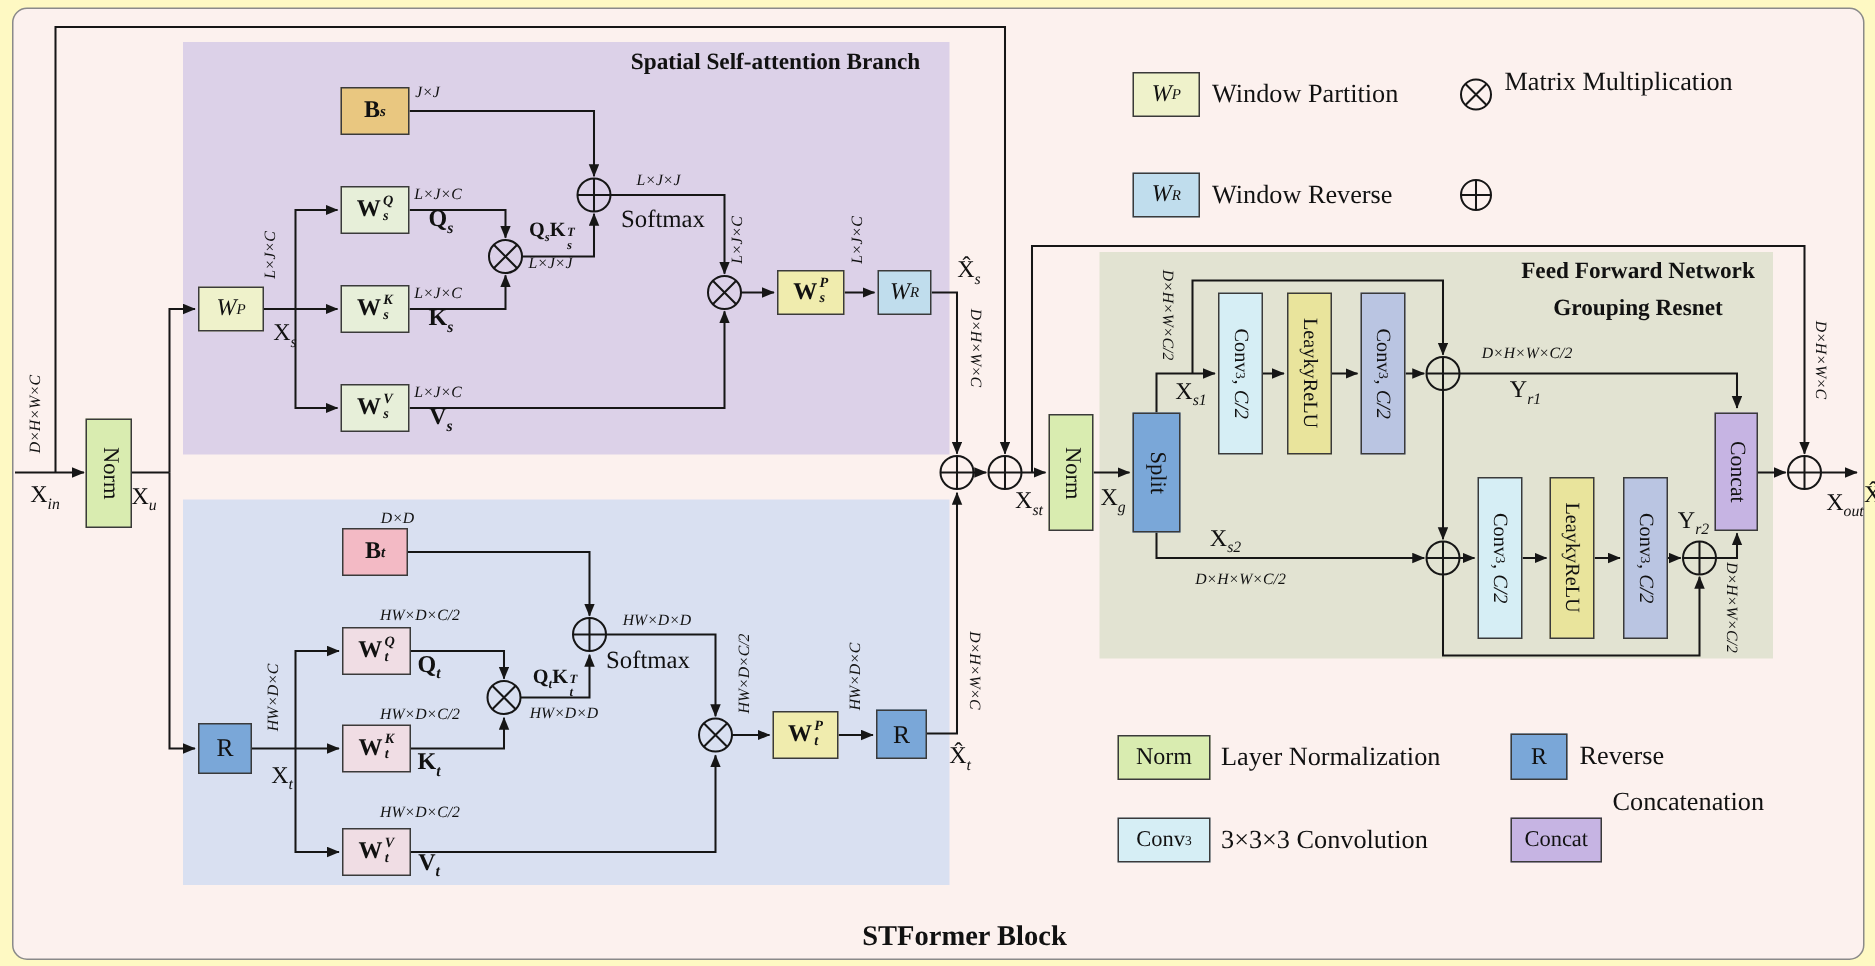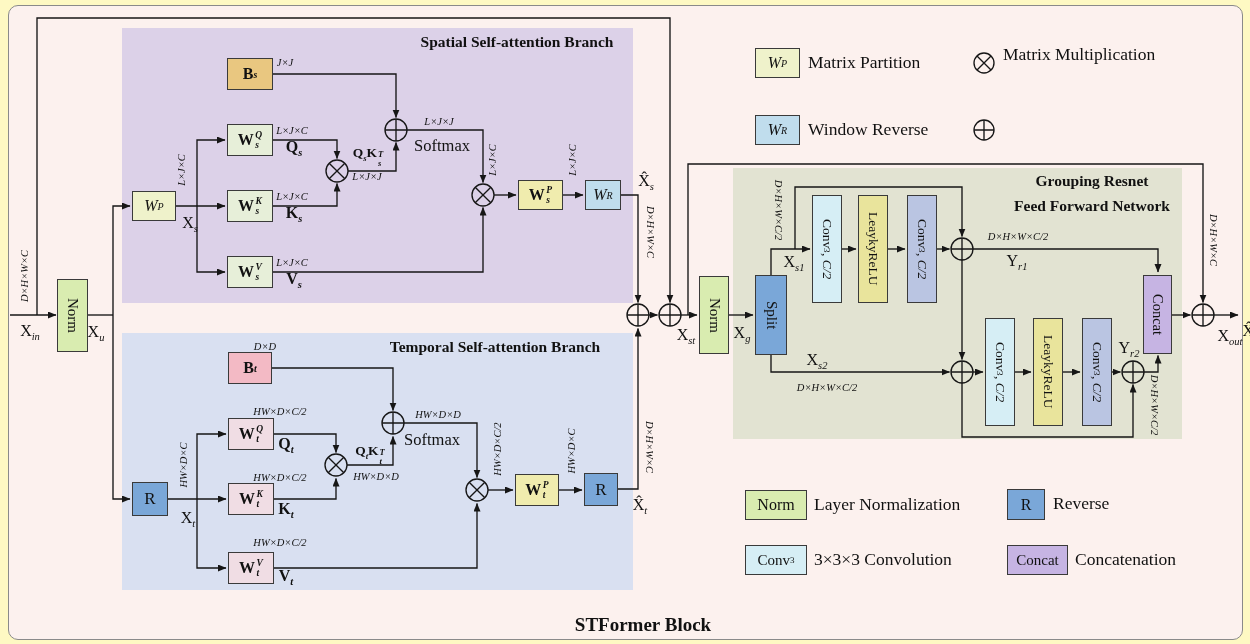--- a/index.html
+++ b/index.html
@@ -175,24 +175,23 @@
           <path d="M977,56 L991,70 M991,56 L977,70"></path>
         </g>
       <g>
           <circle cx="984" cy="130" r="10"></circle>
           <path d="M974,130 H994 M984,120 V140"></path>
         </g>
     </g>
   </svg>
 
   <div class="ctitle" style="left:517px;top:42px">Spatial Self-attention Branch</div>
-  <div class="ctitle" style="left:495px;top:347px">Temporal Self-attention Branch</div>
   <div class="gtitle" style="left:1092px;top:194px">
+    <div>Feed Forward Network</div>
     <div>Grouping Resnet</div>
-    <div>Feed Forward Network</div>
   </div>
   <div class="maintitle" style="left:643px;top:625px">STFormer Block</div>
 
   <div class="box vbox c-green" style="left:57px;top:279px;width:31px;height:73px;font-size:15px">
       <span>Norm</span>
     </div>
   <div class="box c-wp" style="left:132px;top:191px;width:44px;height:30px">
       <span class="cw">W</span>
       <sup class="cs">P</sup>
     </div>
@@ -305,21 +304,21 @@
       <span class="cvi">, C/2</span>
     </div>
   <div class="box vbox c-concat" style="left:1143px;top:275px;width:29px;height:79px;font-size:14.5px">
       <span>Concat</span>
     </div>
 
   <div class="box c-wp" style="left:755px;top:48px;width:45px;height:30px">
       <span class="cw">W</span>
       <sup class="cs">P</sup>
     </div>
-  <div class="ltext" style="left:808px;top:52px">Matrix Partition</div>
+  <div class="ltext" style="left:808px;top:52px">Window Partition</div>
   <div class="ltext" style="left:1003px;top:44px">Matrix Multiplication</div>
   <div class="box c-wr" style="left:755px;top:115px;width:45px;height:30px">
       <span class="cw">W</span>
       <sup class="cs">R</sup>
     </div>
   <div class="ltext" style="left:808px;top:119px">Window Reverse</div>
 
   <div class="box c-green" style="left:745px;top:490px;width:62px;height:30px;font-size:16px">
       <span>Norm</span>
     </div>
@@ -329,21 +328,21 @@
     </div>
   <div class="ltext" style="left:1053px;top:493px">Reverse</div>
   <div class="box c-cyan" style="left:745px;top:545px;width:62px;height:30px;font-size:15px">
       <span>Conv</span>
       <sub class="cvs">3</sub>
     </div>
   <div class="ltext" style="left:814px;top:549px">3×3×3 Convolution</div>
   <div class="box c-concat" style="left:1007px;top:545px;width:61px;height:30px;font-size:15px">
       <span>Concat</span>
     </div>
-  <div class="ltext" style="left:1075px;top:549px">Concatenation</div>
+  <div class="ltext" style="left:1075px;top:524px">Concatenation</div>
 
   <div class="node" style="left:30px;top:332px"><span>X</span><sub>in</sub></div>
   <div class="node" style="left:96px;top:333px"><span>X</span><sub>u</sub></div>
   <div class="node" style="left:190px;top:224px"><span>X</span><sub>s</sub></div>
   <div class="node bold" style="left:294px;top:148px"><span>Q</span><sub>s</sub></div>
   <div class="node bold" style="left:294px;top:214px"><span>K</span><sub>s</sub></div>
   <div class="node bold" style="left:294px;top:280px"><span>V</span><sub>s</sub></div>
   <div class="node qk" style="left:368px;top:156px"><span>Q</span><sub>s</sub><span>K</span><span class="stk2">
         <span>T</span>
         <span>s</span>

